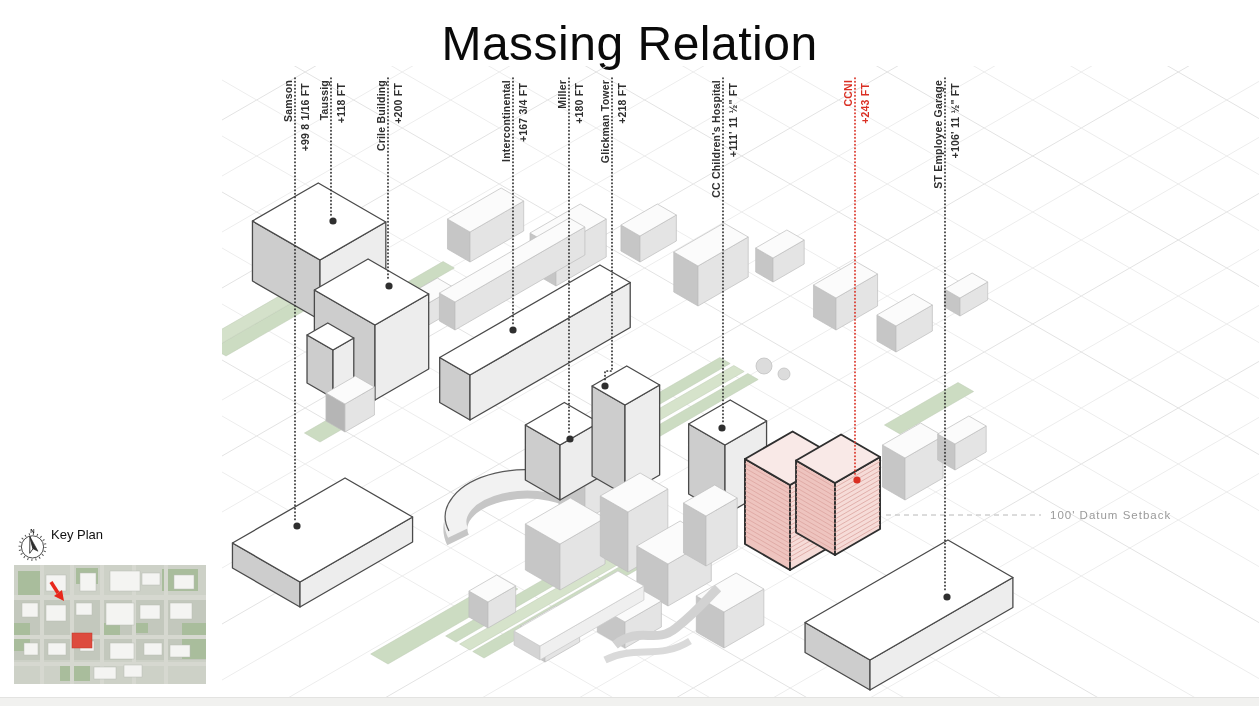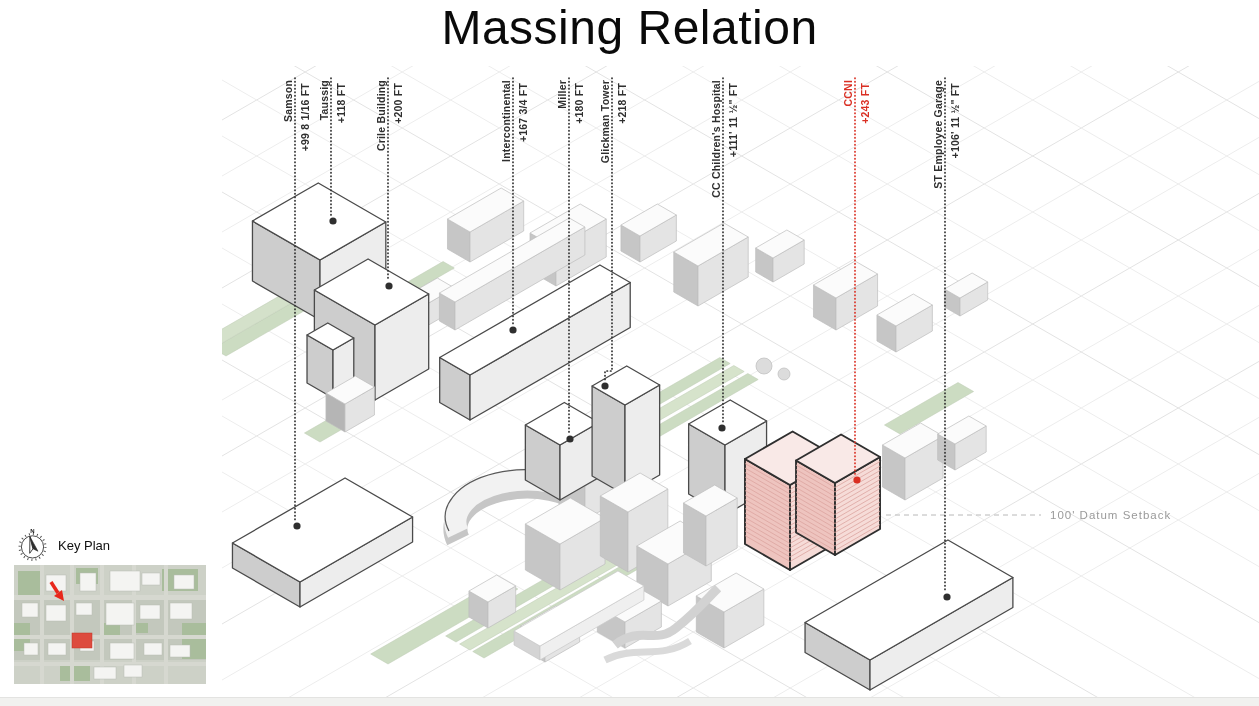--- a/index.html
+++ b/index.html
@@ -1,24 +1,24 @@
 <!DOCTYPE html>
 <html><head>
 <meta charset="utf-8">
 <style>
   html,body{margin:0;padding:0;background:#ffffff;}
   .slide{position:relative;width:1259px;height:706px;background:#ffffff;overflow:hidden;
          font-family:"Liberation Sans",sans-serif;}
-  .title{position:absolute;top:0;left:0;right:0;margin:0;text-align:center;
+  .title{position:absolute;top:16px;left:0;right:0;margin:0;text-align:center;
          font:400 48px "Liberation Sans",sans-serif;color:#0a0a0a;letter-spacing:.5px;}
   #scene{position:absolute;left:0;top:0;}
   .bl{font:700 10.5px "Liberation Sans",sans-serif;letter-spacing:.2px;}
   .datum-text{font:400 11.5px "Liberation Sans",sans-serif;fill:#9a9a9a;letter-spacing:1px;}
   .keyplan{position:absolute;left:14px;top:527px;width:198px;}
-  .kp-head{display:flex;align-items:center;gap:7px;height:36px;}
+  .kp-head{display:flex;height:36px;}
   .compass{width:37px;height:37px;flex:0 0 auto;}
   .kp-n{font:700 6.5px "Liberation Sans",sans-serif;fill:#1c1c1c;}
   .kp-label{font:400 13px "Liberation Sans",sans-serif;color:#101010;}
   .minimap{display:block;width:192px;height:119px;margin-top:2px;}
   .bottom-strip{position:absolute;left:0;right:0;bottom:0;height:8px;
                 background:#f1f1ef;border-top:1px solid #e3e3e1;}
 </style>
 </head>
 <body>
 

